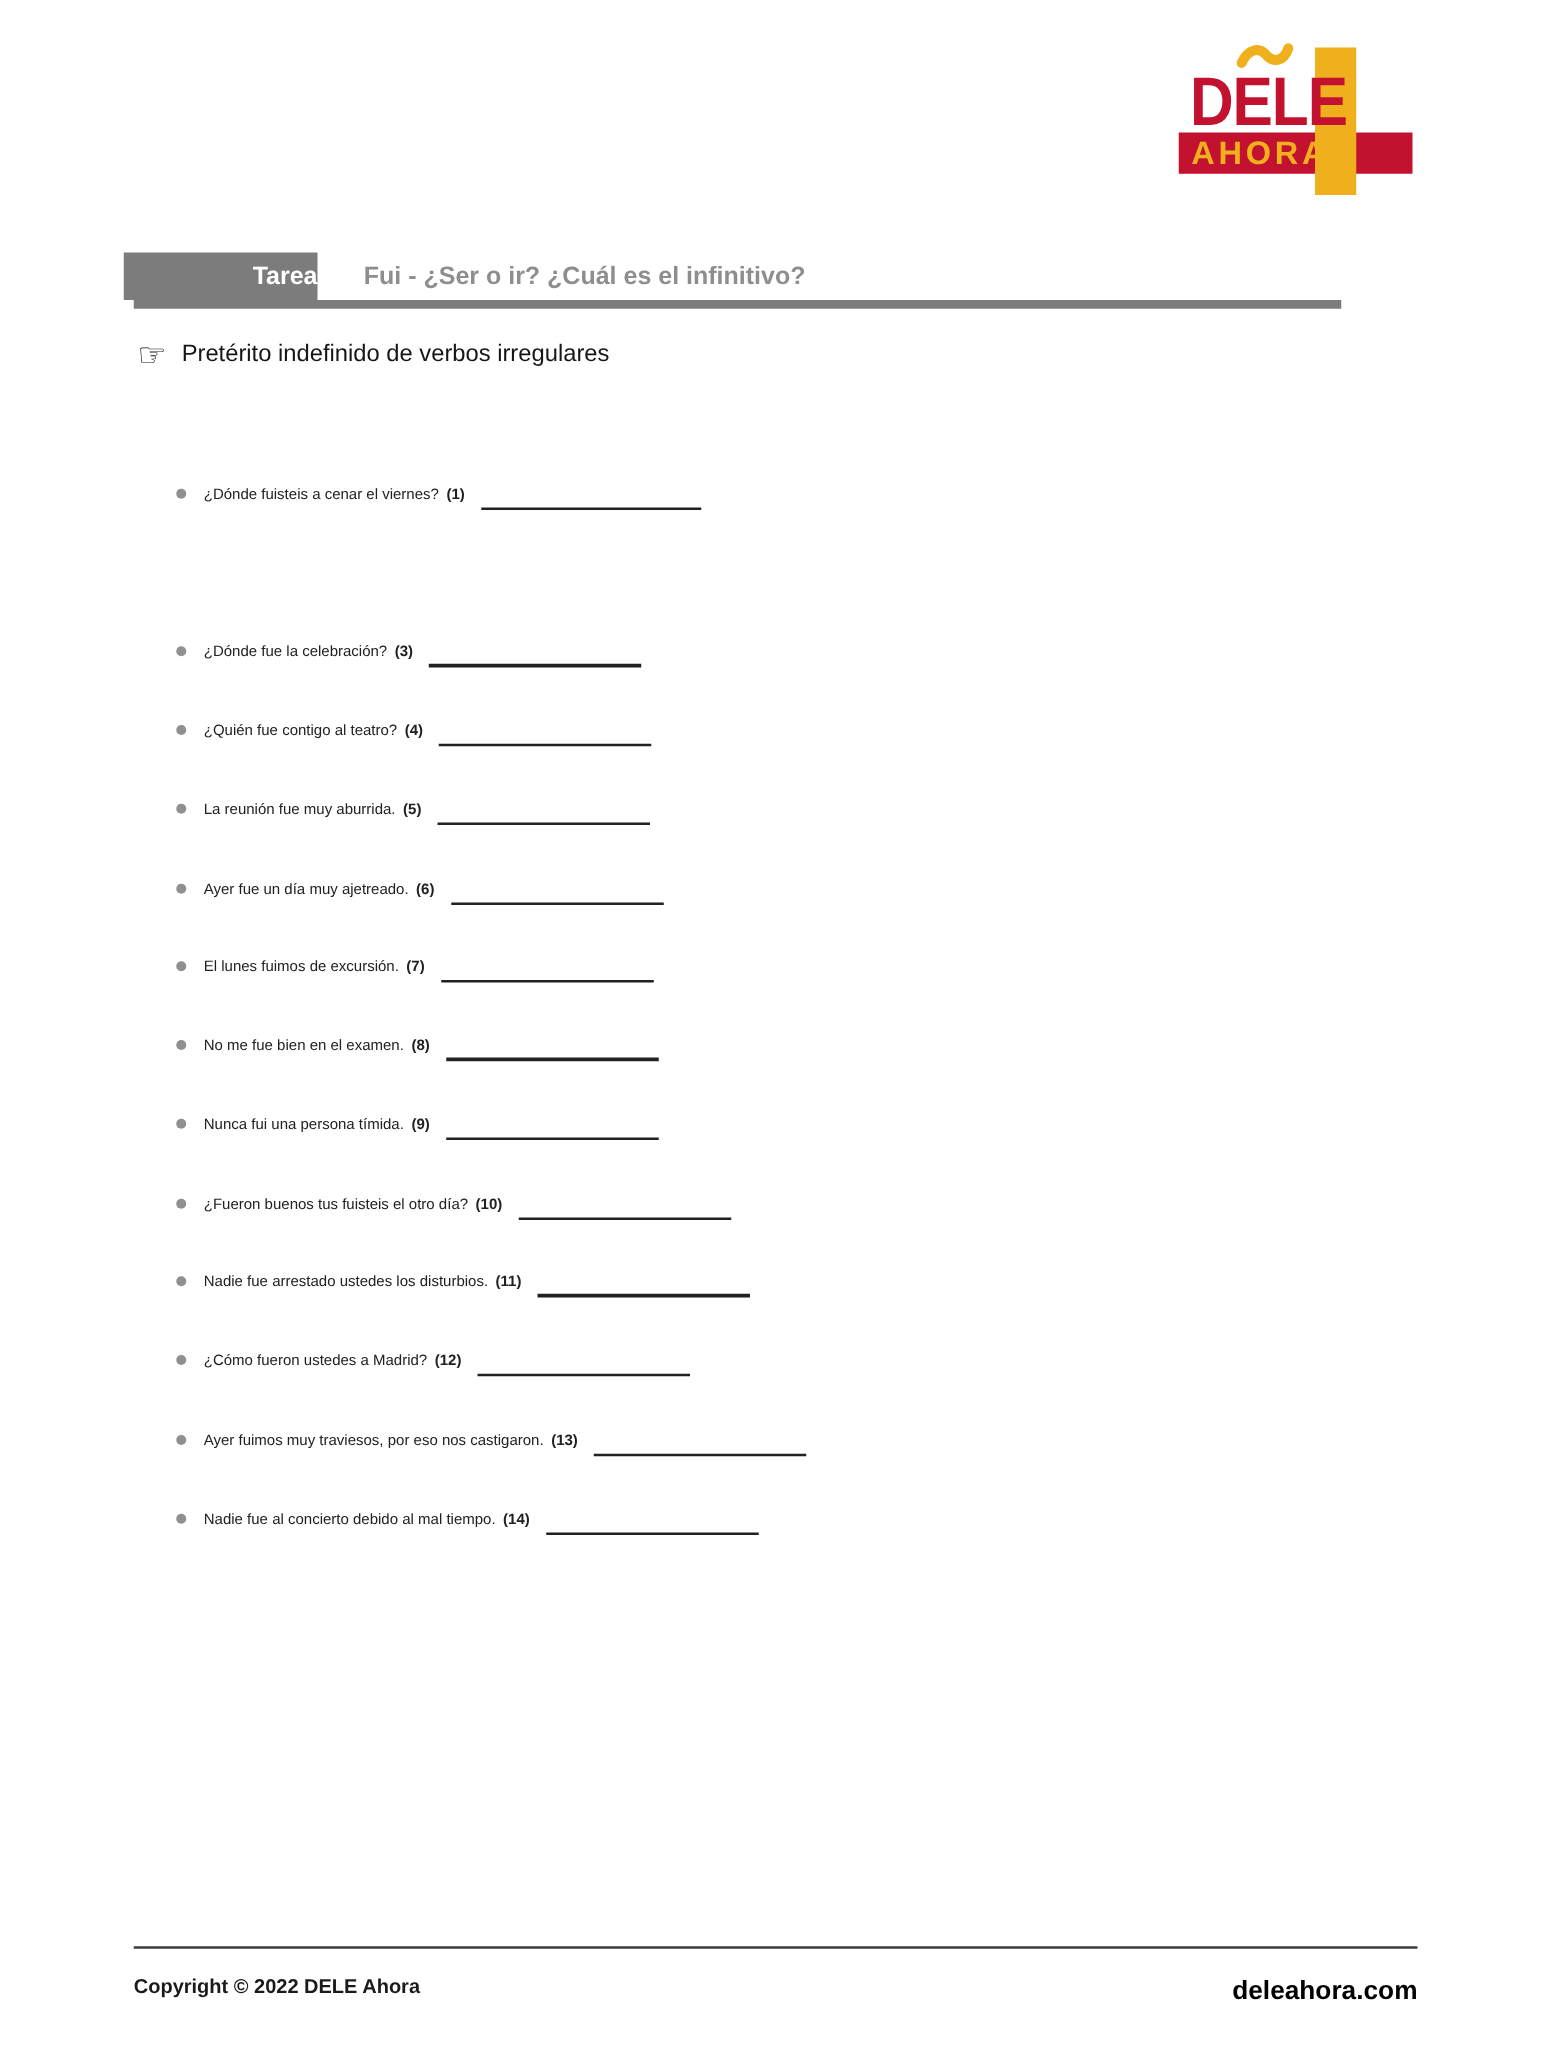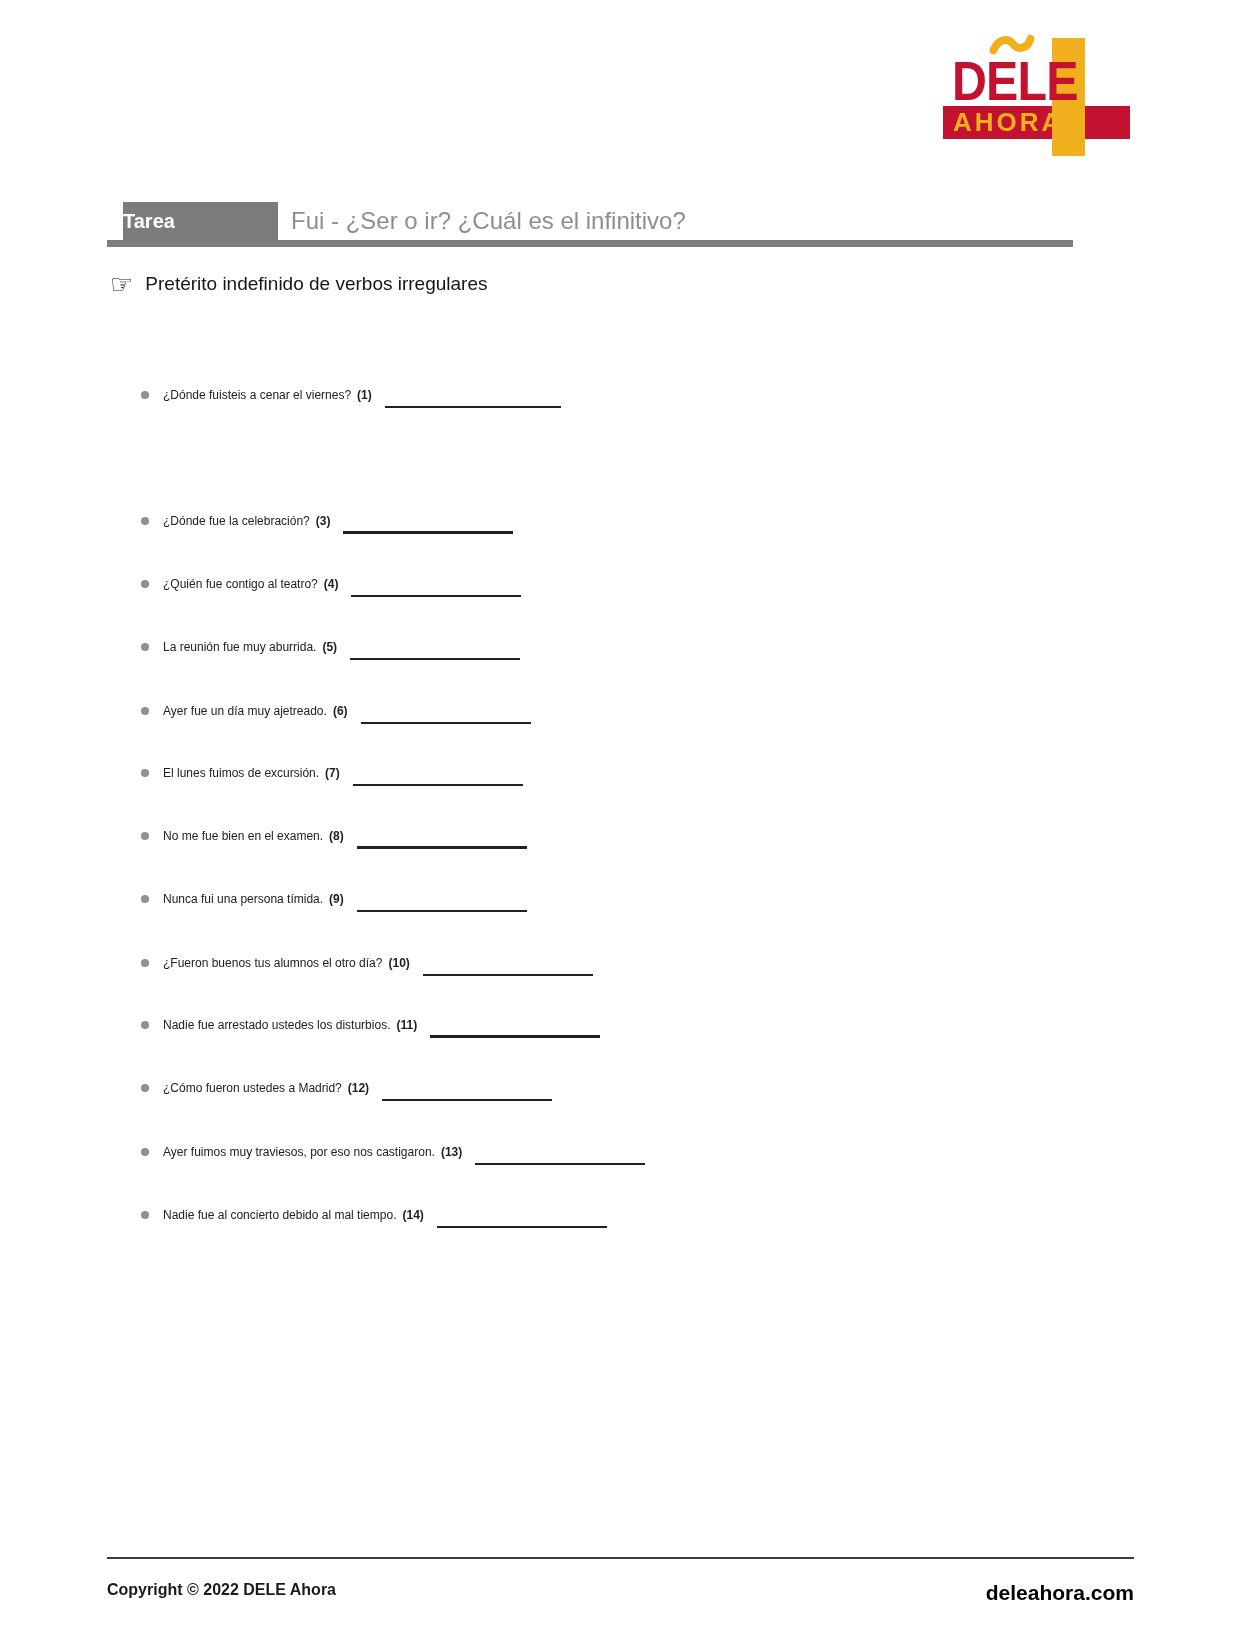--- a/index.html
+++ b/index.html
@@ -10,25 +10,25 @@
   .logo{position:absolute;left:943px;top:37px;width:192px;height:119px;}
   .logo-banner{position:absolute;left:0;top:69px;width:187px;height:33px;background:#C3122F;z-index:1;}
   .logo-ahora{position:absolute;left:10px;top:69px;height:33px;line-height:33px;z-index:1;
               color:#F0B01E;font-size:26px;font-weight:bold;letter-spacing:3px;}
   .logo-bar{position:absolute;left:109px;top:1px;width:33px;height:118px;background:#F0B01E;z-index:2;}
   .logo-dele{position:absolute;left:9px;top:17px;z-index:3;color:#C3122F;font-size:55px;font-weight:bold;
              line-height:1;letter-spacing:-1px;transform:scaleX(0.88);transform-origin:left top;}
   .logo-tilde{position:absolute;left:46px;top:-2px;z-index:3;transform:rotate(-4deg);}
 
   
-  .tab{position:absolute;left:123px;top:202px;width:155px;height:38px;background:#7C7C7C;
-       color:#ffffff;font-size:20px;font-weight:bold;text-align:left;line-height:38px;}
+  .tab{position:absolute;left:99px;top:202px;width:155px;height:38px;background:#7C7C7C;
+       color:#ffffff;font-size:20px;font-weight:bold;text-align:right;line-height:38px;}
   .header-rule{position:absolute;left:107px;top:240px;width:966px;height:7px;background:#7C7C7C;}
   .header-title{position:absolute;left:291px;top:202px;height:38px;line-height:38px;
-                font-size:24px;font-weight:normal;color:#8E8E8E;}
+                font-size:20px;font-weight:bold;color:#8E8E8E;}
 
   
   .instruction{position:absolute;left:110px;top:271px;display:flex;align-items:center;}
   .hand-icon{font-size:26px;color:#111111;margin-right:12px;line-height:1;}
   .instruction-text{font-size:19px;color:#161616;}
 
   
   .row{position:absolute;left:141px;height:26px;display:flex;align-items:center;
        font-size:12px;color:#212121;white-space:nowrap;}
   .bullet{width:8px;height:8px;border-radius:50%;background:#909090;margin-right:14px;flex:none;}
@@ -109,21 +109,21 @@
     <span class="blank thick"></span>
   </div>
   <div class="row" style="top:886px">
     <span class="bullet"></span>
     <span class="sentence">Nunca fui una persona tímida.</span>
     <span class="num">(9)</span>
     <span class="blank"></span>
   </div>
   <div class="row" style="top:950px">
     <span class="bullet"></span>
-    <span class="sentence">¿Fueron buenos tus alumnos el otro día?</span>
+    <span class="sentence">¿Fueron buenos tus fuisteis el otro día?</span>
     <span class="num">(10)</span>
     <span class="blank"></span>
   </div>
   <div class="row" style="top:1012px">
     <span class="bullet"></span>
     <span class="sentence">Nadie fue arrestado ustedes los disturbios.</span>
     <span class="num">(11)</span>
     <span class="blank thick"></span>
   </div>
   <div class="row" style="top:1075px">

